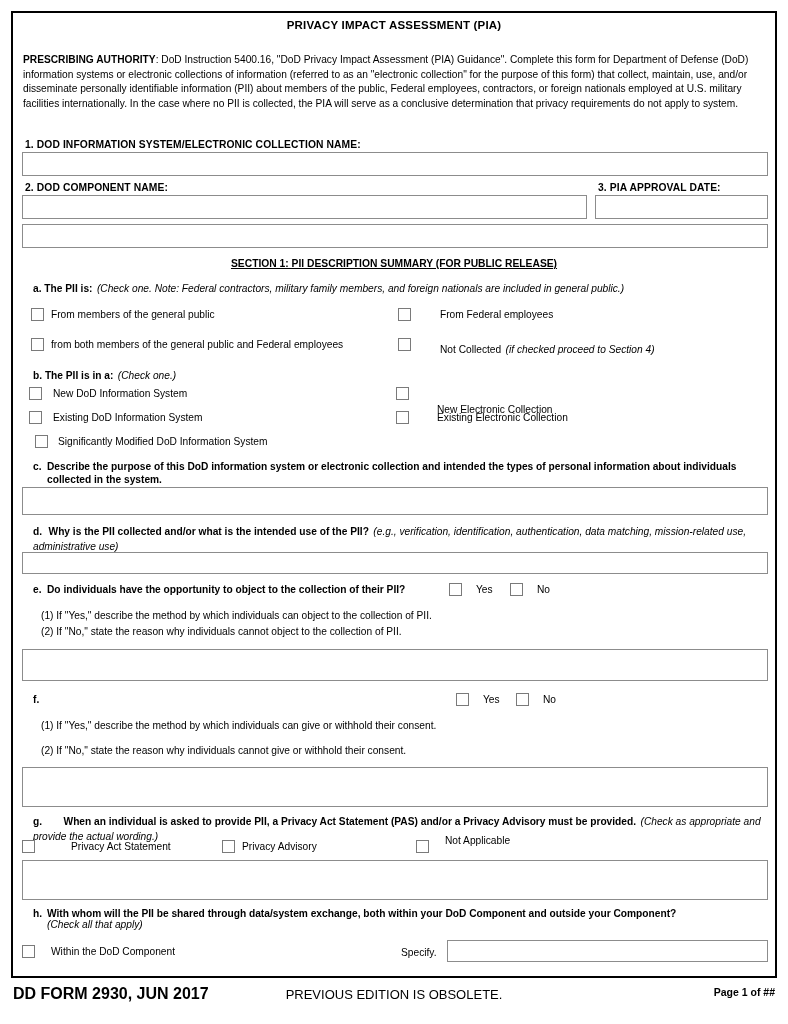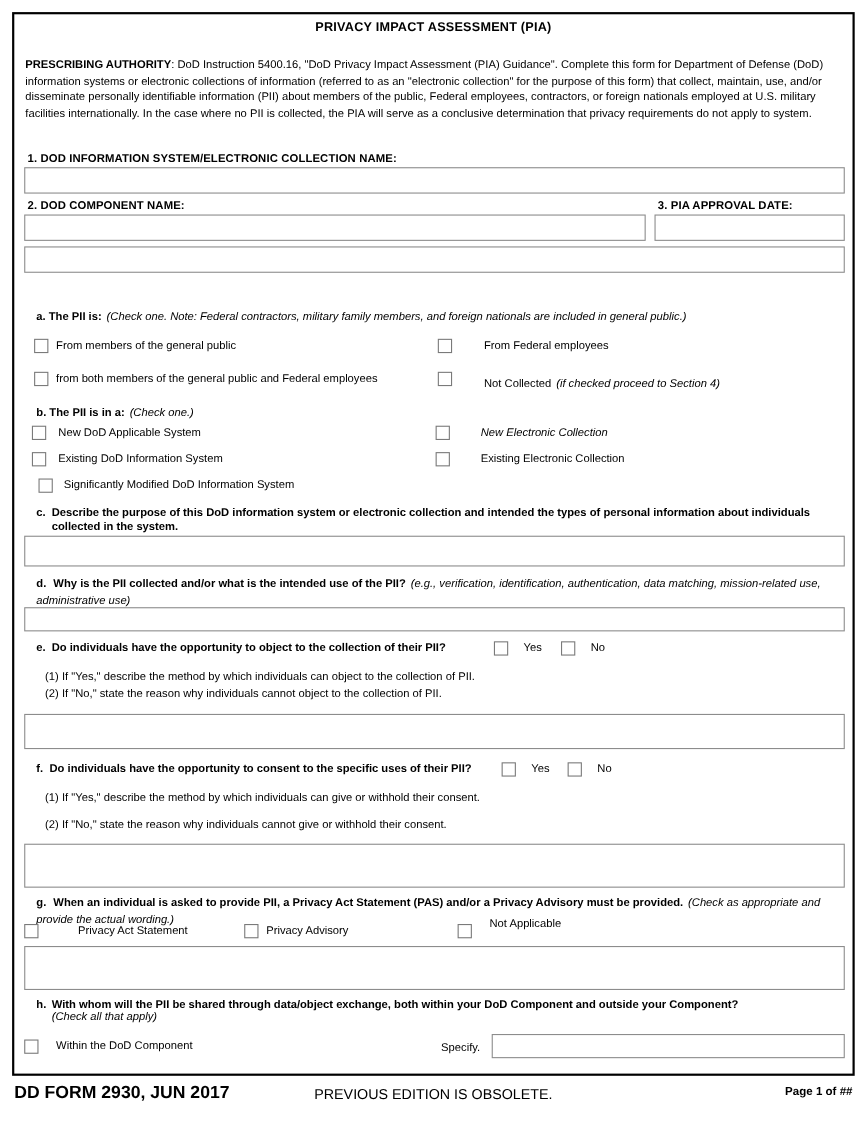--- a/index.html
+++ b/index.html
@@ -149,20 +149,21 @@
       <div class="ibox" style="left:9px; top:139px; width:746px; height:24px;"></div>
 
       <div class="abs lbl-caps" style="left:12px; top:169px;">2. DOD COMPONENT NAME:</div>
       <div class="ibox" style="left:9px; top:182px; width:565px; height:24px;"></div>
 
       <div class="abs lbl-caps" style="left:585px; top:169px;">3. PIA  APPROVAL DATE:</div>
       <div class="ibox" style="left:582px; top:182px; width:173px; height:24px;"></div>
 
       <div class="ibox" style="left:9px; top:211px; width:746px; height:24px;"></div>
 
+      <div class="sect-head" style="top:245px;">SECTION 1: PII DESCRIPTION SUMMARY (FOR PUBLIC RELEASE)</div>
 
       <div class="abs" style="left:20px; top:265px; width:730px;">
         <span class="lbl-bold">a.  The PII is:</span>
         <span class="lbl-norm ital">(Check one. Note: Federal contractors, military family members, and foreign nationals are included in general public.)</span>
       </div>
 
       <div class="cbx" style="left:18px; top:295px;"></div>
       <div class="abs lbl-norm" style="left:38px; top:296px;">From members of the general public</div>
 
       <div class="cbx" style="left:385px; top:295px;"></div>
@@ -176,24 +177,24 @@
         <span class="lbl-norm">Not Collected</span>
         <span class="lbl-norm ital">(if checked proceed to Section 4)</span>
       </div>
 
       <div class="abs" style="left:20px; top:352px;">
         <span class="lbl-bold">b.  The PII is in a:</span>
         <span class="lbl-norm ital">(Check one.)</span>
       </div>
 
       <div class="cbx" style="left:16px; top:374px;"></div>
-      <div class="abs lbl-norm" style="left:40px; top:375px;">New DoD Applicable System</div>
+      <div class="abs lbl-norm" style="left:40px; top:375px;">New DoD Information System</div>
 
       <div class="cbx" style="left:383px; top:374px;"></div>
-      <div class="abs lbl-norm" style="left:424px; top:375px;font-style:italic;">New Electronic Collection</div>
+      <div class="abs lbl-norm" style="left:424px; top:391px;">New Electronic Collection</div>
 
       <div class="cbx" style="left:16px; top:398px;"></div>
       <div class="abs lbl-norm" style="left:40px; top:399px;">Existing DoD Information System</div>
 
       <div class="cbx" style="left:383px; top:398px;"></div>
       <div class="abs lbl-norm" style="left:424px; top:399px;">Existing Electronic Collection</div>
 
       <div class="cbx" style="left:22px; top:422px;"></div>
       <div class="abs lbl-norm" style="left:45px; top:423px;">Significantly Modified DoD Information System</div>
 
@@ -213,49 +214,48 @@
       <div class="cbx" style="left:436px; top:570px;"></div>
       <div class="abs lbl-norm" style="left:463px; top:571px;">Yes</div>
       <div class="cbx" style="left:497px; top:570px;"></div>
       <div class="abs lbl-norm" style="left:524px; top:571px;">No</div>
 
       <div class="abs lbl-norm" style="left:28px; top:597px;">(1) If "Yes," describe the method by which individuals can object to the collection of PII.</div>
       <div class="abs lbl-norm" style="left:28px; top:613px;">(2) If "No," state the reason why individuals cannot object to the collection of PII.</div>
       <div class="ibox" style="left:9px; top:636px; width:746px; height:32px;"></div>
 
       <div class="abs lbl-bold" style="left:20px; top:681px;">f.</div>
-      <div class="abs lbl-bold" style="left:32px; top:681px;">Do individuals have the opportunity to consent to the specific uses of their PII?</div>
       <div class="cbx" style="left:443px; top:680px;"></div>
       <div class="abs lbl-norm" style="left:470px; top:681px;">Yes</div>
       <div class="cbx" style="left:503px; top:680px;"></div>
       <div class="abs lbl-norm" style="left:530px; top:681px;">No</div>
 
       <div class="abs lbl-norm" style="left:28px; top:707px;">(1) If "Yes," describe the method by which individuals can give or withhold their consent.</div>
       <div class="abs lbl-norm" style="left:28px; top:732px;">(2) If "No," state the reason why individuals cannot give or withhold their consent.</div>
       <div class="ibox" style="left:9px; top:754px; width:746px; height:40px;"></div>
 
       <div class="abs" style="left:20px; top:800px; width:734px; line-height:13px;">
         <span class="lbl-bold">g.</span>
-        <span class="lbl-bold" style="margin-left:2px;">When an individual is asked to provide PII, a Privacy Act Statement (PAS) and/or a Privacy Advisory must be provided.</span>
+        <span class="lbl-bold" style="margin-left:17px;">When an individual is asked to provide PII, a Privacy Act Statement (PAS) and/or a Privacy Advisory must be provided.</span>
         <span class="lbl-norm ital">(Check as appropriate and provide the actual wording.)</span>
       </div>
 
       <div class="cbx" style="left:9px; top:827px;"></div>
       <div class="abs lbl-norm" style="left:58px; top:828px;">Privacy Act Statement</div>
 
       <div class="cbx" style="left:209px; top:827px;"></div>
       <div class="abs lbl-norm" style="left:229px; top:828px;">Privacy Advisory</div>
 
       <div class="cbx" style="left:403px; top:827px;"></div>
       <div class="abs lbl-norm" style="left:432px; top:822px;">Not Applicable</div>
 
       <div class="ibox" style="left:9px; top:847px; width:746px; height:40px;"></div>
 
       <div class="abs lbl-bold" style="left:20px; top:895px;">h.</div>
-      <div class="abs lbl-bold" style="left:34px; top:895px; width:718px;">With whom will the PII be shared through data/object exchange, both within your DoD Component and outside your Component?</div>
+      <div class="abs lbl-bold" style="left:34px; top:895px; width:718px;">With whom will the PII be shared through data/system exchange, both within your DoD Component and outside your Component?</div>
       <div class="abs lbl-norm ital" style="left:34px; top:906px;">(Check all that apply)</div>
 
       <div class="cbx" style="left:9px; top:932px;"></div>
       <div class="abs lbl-norm" style="left:38px; top:933px;">Within the DoD Component</div>
 
       <div class="abs lbl-norm" style="left:388px; top:934px;">Specify.</div>
       <div class="ibox" style="left:434px; top:927px; width:321px; height:22px;"></div>
 
     </div>
   </div>

